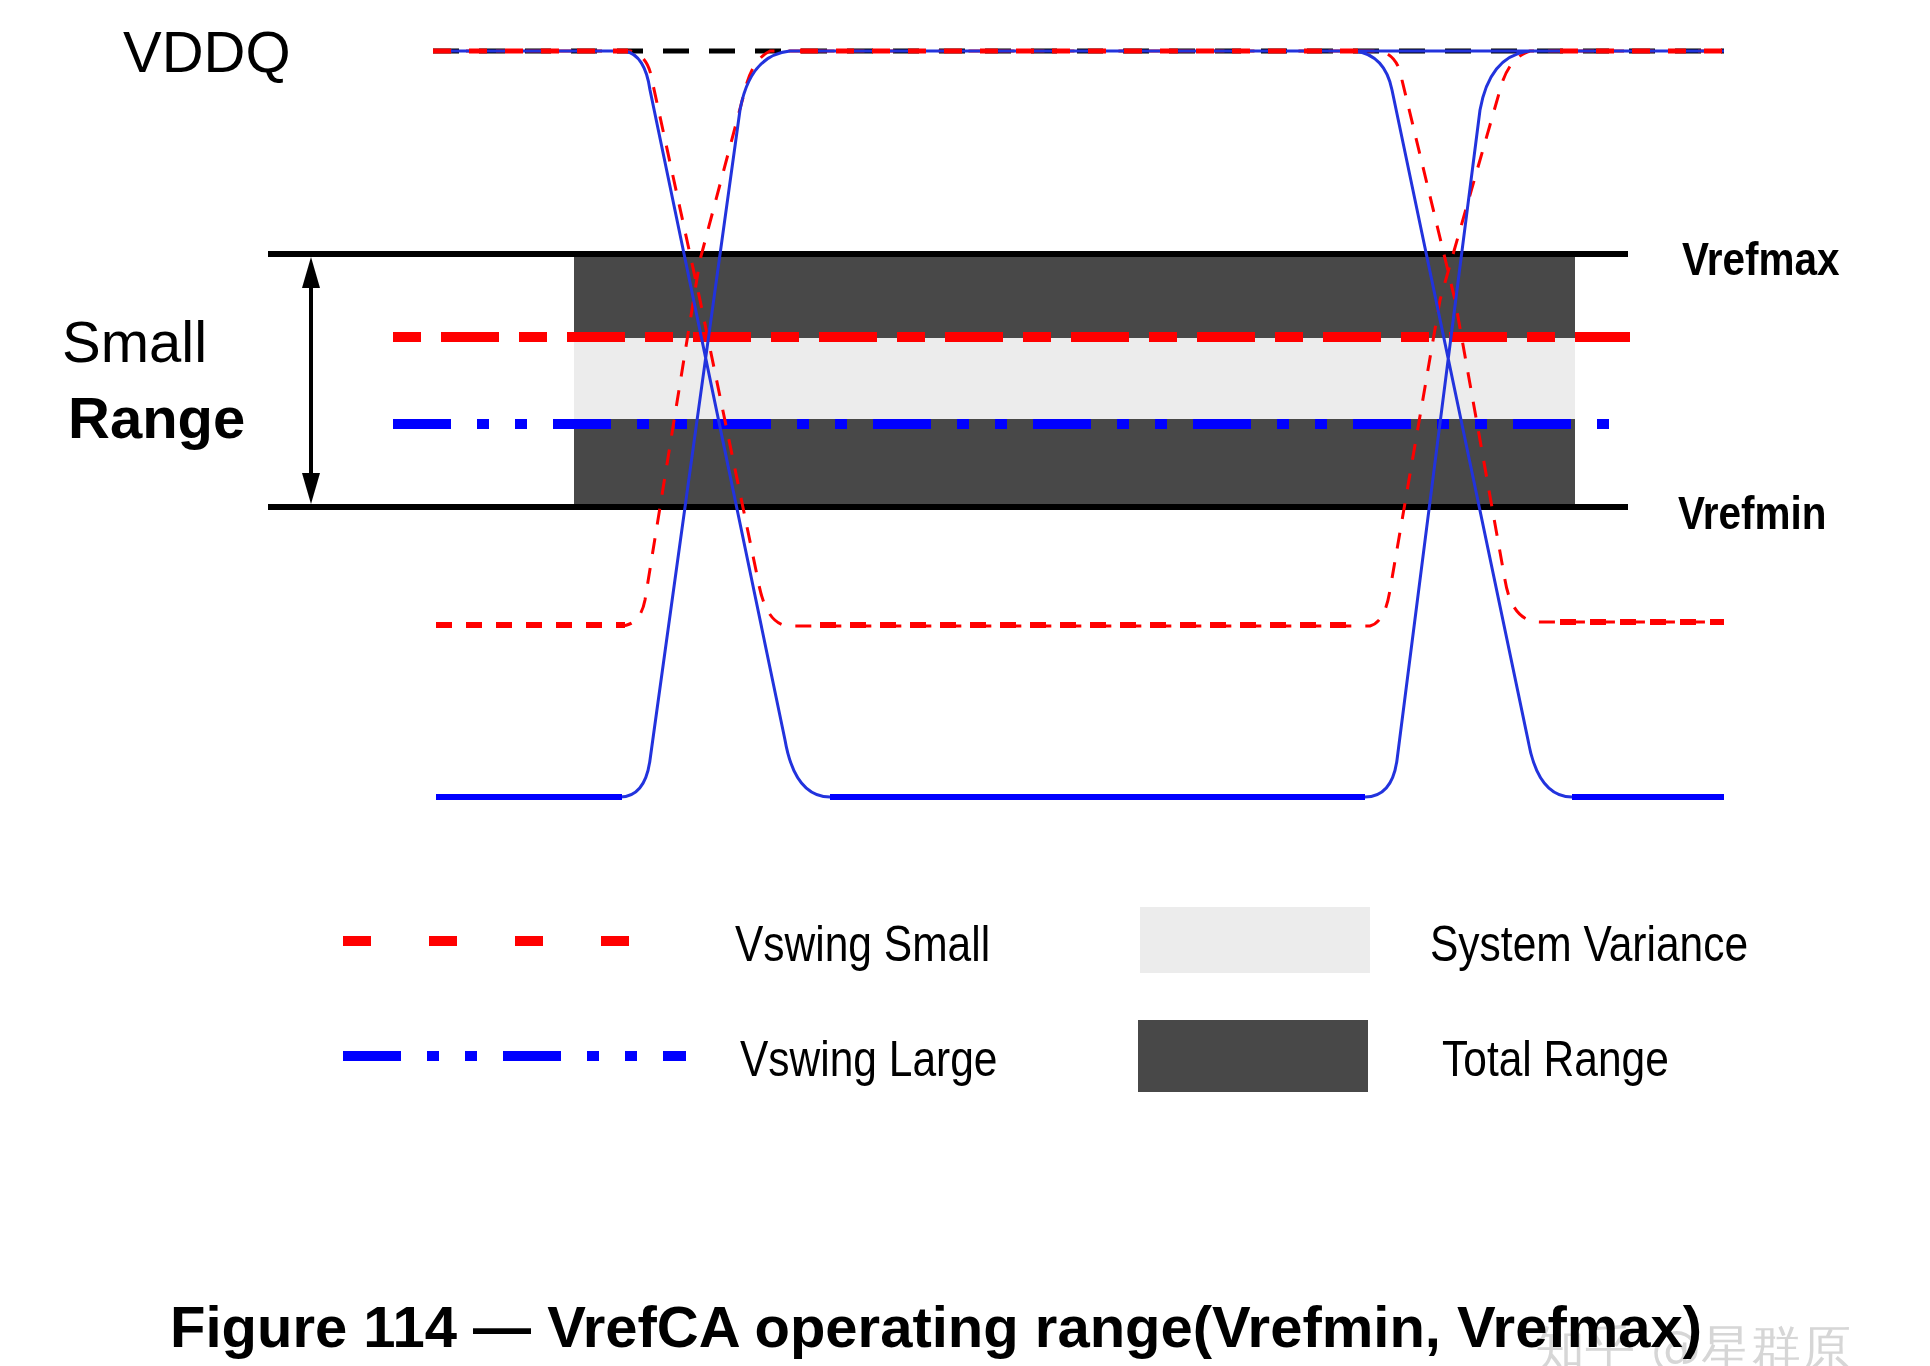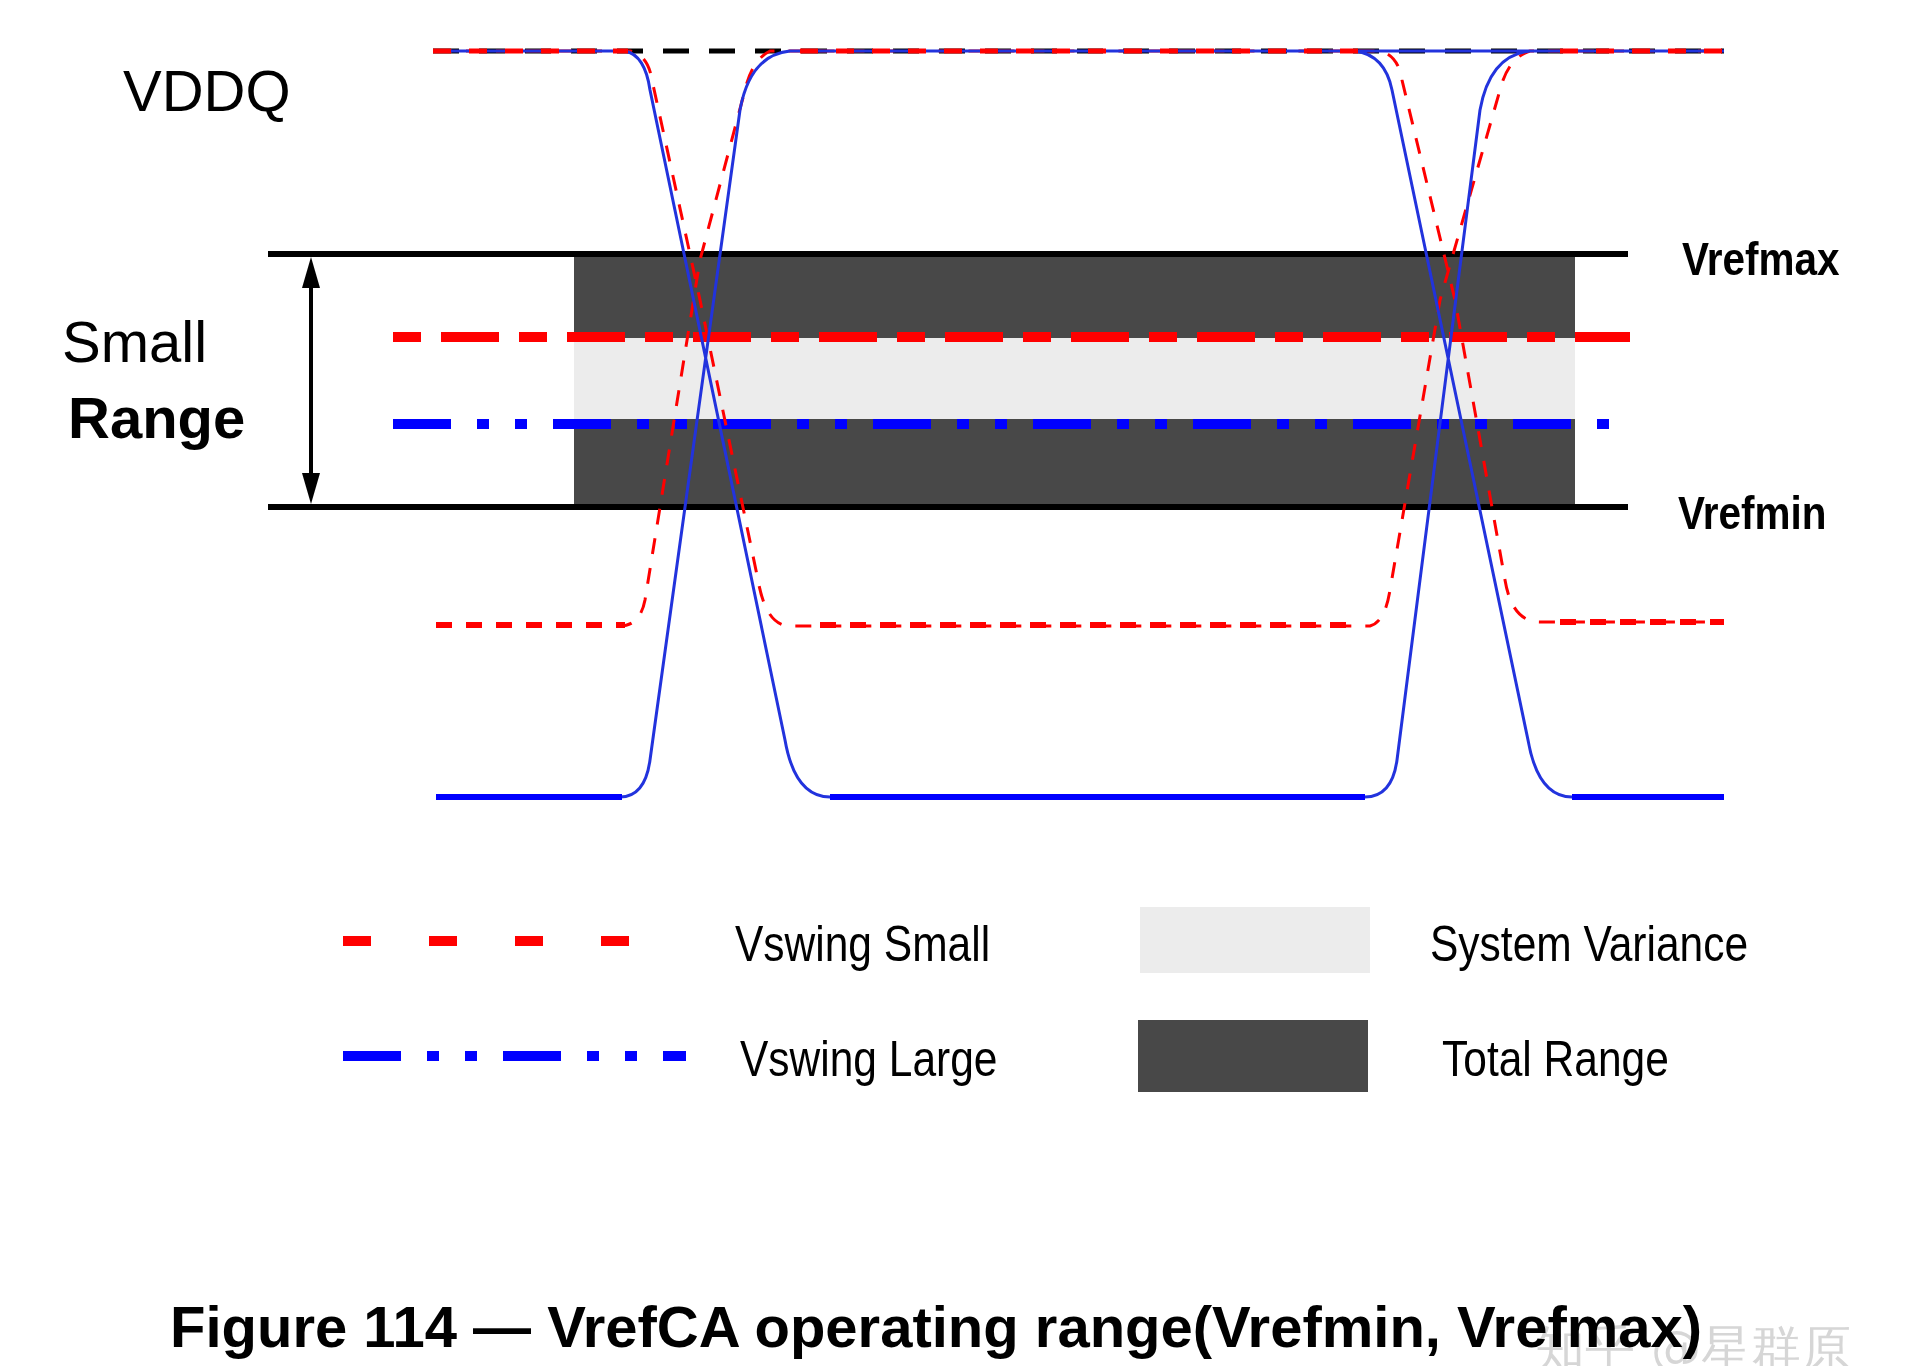--- a/index.html
+++ b/index.html
@@ -54,21 +54,21 @@
   <line x1="436" y1="797" x2="622" y2="797" stroke="#0000ff" stroke-width="6"></line>
   <line x1="830" y1="797" x2="1365" y2="797" stroke="#0000ff" stroke-width="6"></line>
   <line x1="1572" y1="797" x2="1724" y2="797" stroke="#0000ff" stroke-width="6"></line>
 
   <line x1="343" y1="941" x2="686" y2="941" stroke="#ff0000" stroke-width="10" stroke-dasharray="28 58"></line>
   <line x1="343" y1="1056" x2="686" y2="1056" stroke="#0000ff" stroke-width="10" stroke-dasharray="58 26 12 26 12 26"></line>
   <rect x="1140" y="907" width="230" height="66" fill="#ececec"></rect>
   <rect x="1138" y="1020" width="230" height="72" fill="#484848"></rect>
 </svg>
 
-<div class="lbl big" style="left:123px; top:18px;margin-top:39px;">VDDQ</div>
+<div class="lbl big" style="left:123px; top:18px;">VDDQ</div>
 <div class="lbl big" style="left:62px; top:308px;">Small</div>
 <div class="lbl big" style="left:68px; top:384px;font-weight:bold;">Range</div>
 
 <div class="lbl side" style="left:1682px; top:232px;">Vrefmax</div>
 <div class="lbl side" style="left:1678px; top:486px;">Vrefmin</div>
 
 <div class="lbl leg" style="left:735px; top:915px;">Vswing Small</div>
 <div class="lbl leg" style="left:740px; top:1030px;">Vswing Large</div>
 <div class="lbl leg" style="left:1430px; top:915px;">System Variance</div>
 <div class="lbl leg" style="left:1442px; top:1030px;">Total Range</div>

